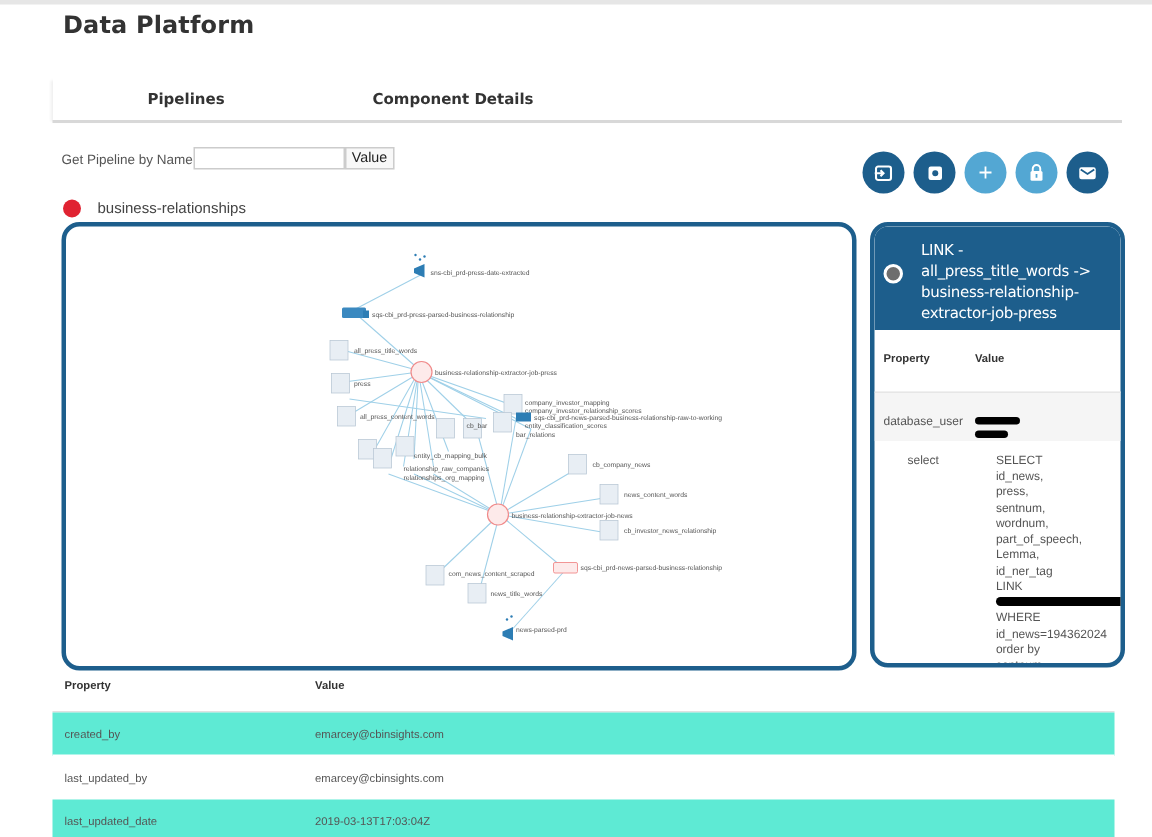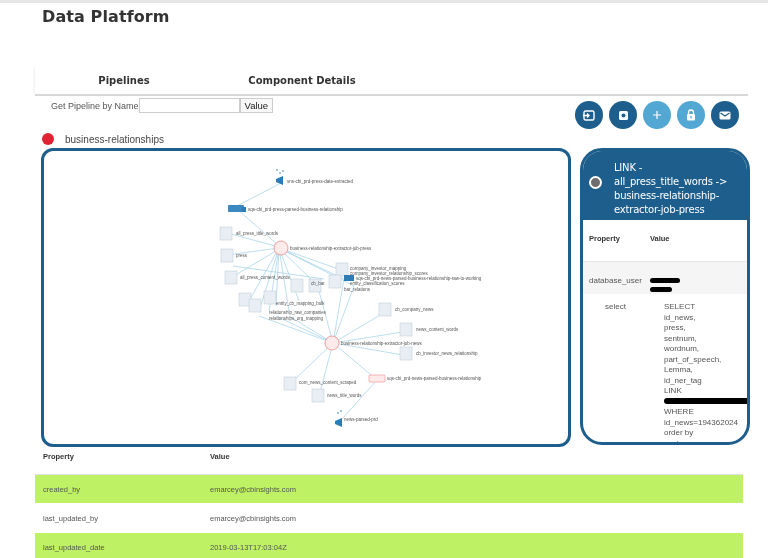--- a/index.html
+++ b/index.html
@@ -1,50 +1,50 @@
 <!DOCTYPE html>
 <html><head>
 <meta charset="utf-8">
 <style>
   * { box-sizing: border-box; margin: 0; padding: 0; }
   html, body { width: 768px; height: 558px; overflow: hidden; background: #fff; font-family: "Liberation Sans", sans-serif; color: #333; }
   .topline { position: absolute; left: 0; top: 0; width: 768px; height: 3px; background: #e6e6e6; }
   .title { position: absolute; left: 42px; top: 7px; font-size: 16px; font-weight: bold; color: #333; letter-spacing: 0.1px; font-family: "DejaVu Sans", sans-serif; }
-  .tabs { position: absolute; left: 35px; top: 66px; width: 713px; height: 30px; border-bottom: 2px solid #d8d8d8; display: flex; box-shadow: -2px 0 2px -1px #eee; }
+  .tabs { position: absolute; left: 35px; top: 52px; width: 713px; height: 30px; border-bottom: 2px solid #d8d8d8; display: flex; box-shadow: -2px 0 2px -1px #eee; }
   .tab { width: 178px; text-align: center; font-size: 10px; font-weight: bold; color: #333; padding-top: 9px; cursor: pointer; font-family: "DejaVu Sans", sans-serif; position: relative; }
   .tab.active { color: #1d5e8c; }
   .tab.active::after { content: ""; position: absolute; left: 0; right: 0; bottom: -2px; height: 2px; background: #5a8cb0; }
-  .search-row { position: absolute; left: 51px; top: 98px; display: flex; align-items: center; font-size: 9px; color: #555; }
+  .search-row { position: absolute; left: 41px; top: 98px; display: flex; align-items: center; font-size: 9px; color: #555; }
   .search-row input { width: 101px; height: 15px; border: 1px solid #ccc; font-size: 9px; padding: 0 3px; }
   .search-row button { height: 15px; border: 1px solid #ccc; background: #f8f8f8; font-size: 9.5px; padding: 0 4px; color: #222; }
   .icon-btns { position: absolute; left: 575px; top: 101px; display: flex; gap: 6px; }
   .ibtn { width: 28px; height: 28px; border-radius: 50%; background: #1d5e8c; display: flex; align-items: center; justify-content: center; cursor: pointer; }
   .ibtn.light { background: #53a7d3; }
   .pipeline-label { position: absolute; left: 42px; top: 133px; display: flex; align-items: center; font-size: 10px; color: #444; }
   .dot-red { width: 12px; height: 12px; border-radius: 50%; background: #e02332; margin-right: 11px; }
   .graph-box { position: absolute; left: 41px; top: 148px; width: 530px; height: 299px; border: 3px solid #1d5e8c; border-radius: 12px; background: #fff; overflow: hidden; }
   .graph-box svg { position: absolute; left: 0; top: 0; }
-  .detail-box { position: absolute; left: 580px; top: 148px; width: 170px; height: 297px; border: 3px solid #1d5e8c; border-radius: 22px; background: #fff; overflow: hidden; }
+  .detail-box { position: absolute; left: 580px; top: 148px; width: 170px; height: 297px; border: 3px solid #1d5e8c; border-radius: 12px; background: #fff; overflow: hidden; }
   .detail-head { background: #1d5e8c; color: #fff; height: 69px; display: flex; align-items: flex-start; padding: 10px 6px 0 6px; }
   .dot-grey { width: 13px; height: 13px; border-radius: 50%; background: #6e6e6e; border: 2px solid #fff; margin-top: 15px; flex-shrink: 0; }
   .detail-title { font-size: 10px; line-height: 14px; margin-left: 12px; font-family: "DejaVu Sans", sans-serif; letter-spacing: -0.2px; }
   .dtable { width: 100%; border-collapse: collapse; font-size: 7.5px; }
   .dtable .hdr td { font-weight: bold; height: 41px; padding-top: 14px; color: #333; border-bottom: 1px solid #e6e6e6; }
   .dtable td { padding-left: 6px; vertical-align: top; }
   .dtable td.v { padding-left: 8px; }
   .dtable .r1 td { background: #f5f5f5; height: 33px; padding-top: 14px; color: #555; font-size: 8px; }
   .dtable .r2 td { padding-top: 8px; color: #555; font-size: 8px; line-height: 10.5px; padding-left: 22px; }
   .redact { display: inline-block; background: #000; border-radius: 4px; }
   .props { position: absolute; left: 35px; top: 452px; width: 708px; font-size: 7.5px; }
   .prow { display: flex; height: 29px; align-items: center; border-bottom: 1px solid #fff; }
   .prow .k { width: 175px; padding-left: 8px; color: #555; }
   .prow .val { color: #555; }
   .prow.hdr { border-bottom: 1px solid #e0e0e0; height: 23px; align-items: flex-start; }
   .prow.hdr .k, .prow.hdr .val { font-weight: bold; color: #333; }
-  .prow.alt { background: #bef264; }
+  .prow.alt { background: #5eead4; }
   .gl { font-size: 4.5px; fill: #555; font-family: "Liberation Sans", sans-serif; }
 </style>
 </head>
 <body>
 
 <div class="topline"></div>
 <div class="title">Data Platform</div>
 
 <div class="tabs">
   <div class="tab">Pipelines</div>

